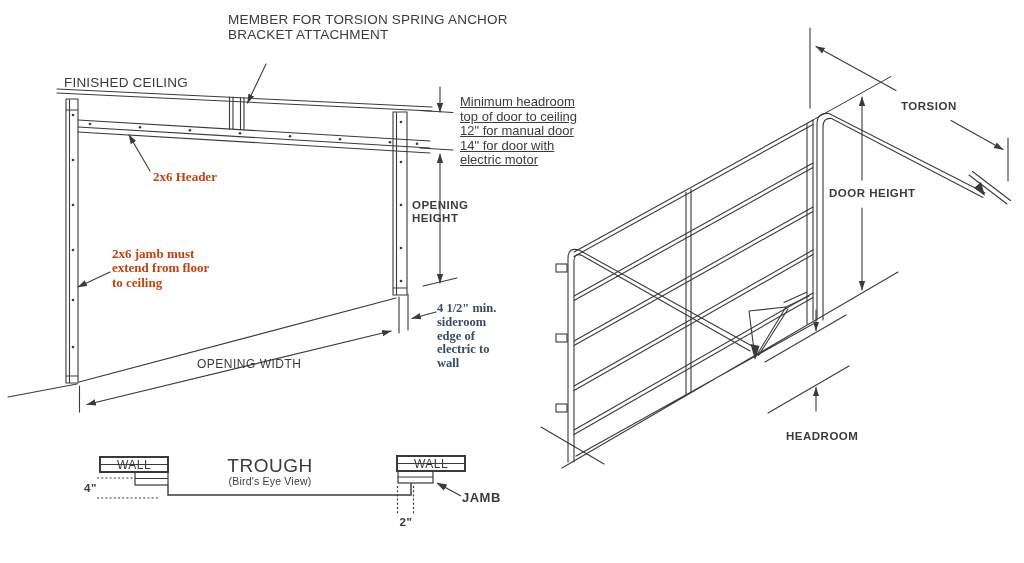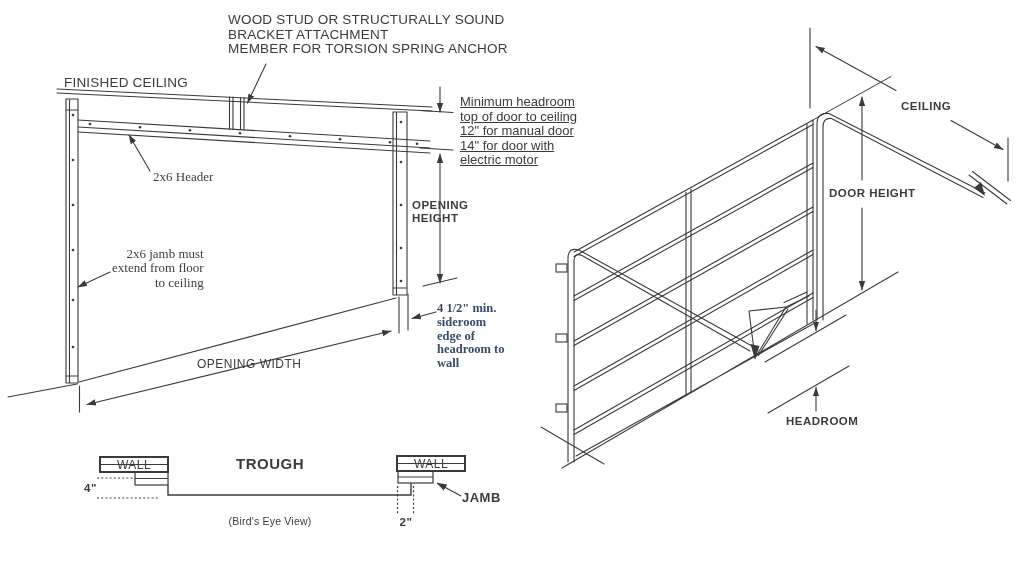--- a/index.html
+++ b/index.html
@@ -4,27 +4,27 @@
 <style>
   html,body{margin:0;padding:0;background:#ffffff;}
   .canvas{position:relative;width:1024px;height:563px;background:#ffffff;overflow:hidden;
           font-family:"Liberation Sans",sans-serif;}
   .art{position:absolute;left:0;top:0;}
   .lbl{position:absolute;white-space:nowrap;color:#3b3b3b;}
   .sans{font-size:13.5px;line-height:14.5px;letter-spacing:.2px;}
   .sans-sm{font-size:13px;line-height:14.5px;}
   .dim{font-weight:bold;font-size:11.5px;letter-spacing:.5px;}
   .dim-md{font-weight:normal;font-size:12px;letter-spacing:.5px;}
-  .serifnote{font-family:"Liberation Serif",serif;font-weight:normal;color:#404040;
-             font-size:13px;line-height:14.3px;text-align:right;}
+  .serifnote{font-family:"Liberation Serif",serif;font-weight:bold;color:#c2410c;
+             font-size:13px;line-height:14.3px;}
   .serifnote-sm{font-family:"Liberation Serif",serif;font-weight:bold;color:#374a66;
              font-size:12.5px;line-height:13.8px;}
   .ctr{text-align:center;}
-  .title{font-weight:bold;font-size:15px;letter-spacing:.5px;}
-  .subtitle{font-size:10.5px;letter-spacing:.2px;margin-top:40px;}
+  .title{font-weight:normal;font-size:19px;letter-spacing:.5px;}
+  .subtitle{font-size:10.5px;letter-spacing:.2px;}
 </style>
 </head>
 <body>
 
 <div class="canvas">
 
   <svg class="art" width="1024" height="563" viewBox="0 0 1024 563">
     <defs>
       <marker id="arr" viewBox="0 0 10 10" refX="9.5" refY="5" markerWidth="8.5" markerHeight="8.5" orient="auto-start-reverse">
         <path d="M0,1.6 L10,5 L0,8.4 Z" fill="#3a3a3a"></path>
@@ -143,23 +143,22 @@
       <path d="M951,120.5 L1003,149.5" marker-end="url(#arr)"></path>
       <path d="M1008,138 V181"></path>
 
       <path d="M765,362 L846,315 M768,413 L849,366"></path>
       <path d="M816,310 L816,330.5" marker-end="url(#arr)"></path>
       <path d="M816,411 L816,387.5" marker-end="url(#arr)"></path>
     </g>
   </svg>
 
   <div class="lbl sans" style="left:228px;top:13px;">
-    <div>WOOD STUD OR STRUCTURALLY SOUND</div>
+    <div>MEMBER FOR TORSION SPRING ANCHOR</div>
     <div>BRACKET ATTACHMENT</div>
-    <div>MEMBER FOR TORSION SPRING ANCHOR</div>
   </div>
 
   <div class="lbl sans" style="left:64px;top:60px;margin-top:16px;">FINISHED CEILING</div>
 
   <div class="lbl sans-sm" style="left:460px;top:95px;text-decoration:underline;">
     <div>Minimum headroom</div>
     <div>top of door to ceiling</div>
     <div>12" for manual door</div>
     <div>14" for door with</div>
     <div>electric motor</div>
@@ -177,29 +176,29 @@
     <div>OPENING</div>
     <div>HEIGHT</div>
   </div>
 
   <div class="lbl dim-md" style="left:197px;top:357px;">OPENING WIDTH</div>
 
   <div class="lbl serifnote-sm" style="left:437px;top:302px;">
     <div>4 1/2" min.</div>
     <div>sideroom</div>
     <div>edge of</div>
-    <div>headroom to</div>
+    <div>electric to</div>
     <div>wall</div>
   </div>
 
   <div class="lbl dim-md ctr" style="left:100px;top:458px;width:68px;">WALL</div>
   <div class="lbl dim-md ctr" style="left:397px;top:457px;width:68px;">WALL</div>
   <div class="lbl title ctr" style="left:215px;top:455px;width:110px;">TROUGH</div>
   <div class="lbl subtitle ctr" style="left:214px;top:475px;width:112px;">(Bird's Eye View)</div>
   <div class="lbl dim" style="left:462px;top:490px;font-size:13px;">JAMB</div>
   <div class="lbl dim" style="left:84px;top:482px;">4"</div>
   <div class="lbl dim ctr" style="left:397px;top:516px;width:18px;">2"</div>
 
-  <div class="lbl dim" style="left:901px;top:100px;">CEILING</div>
+  <div class="lbl dim" style="left:901px;top:100px;">TORSION</div>
   <div class="lbl dim" style="left:829px;top:187px;">DOOR HEIGHT</div>
-  <div class="lbl dim" style="left:778px;top:415px;padding-left:8px;">HEADROOM</div>
+  <div class="lbl dim" style="left:778px;top:430px;padding-left:8px;">HEADROOM</div>
 
 </div>
 
 </body></html>

